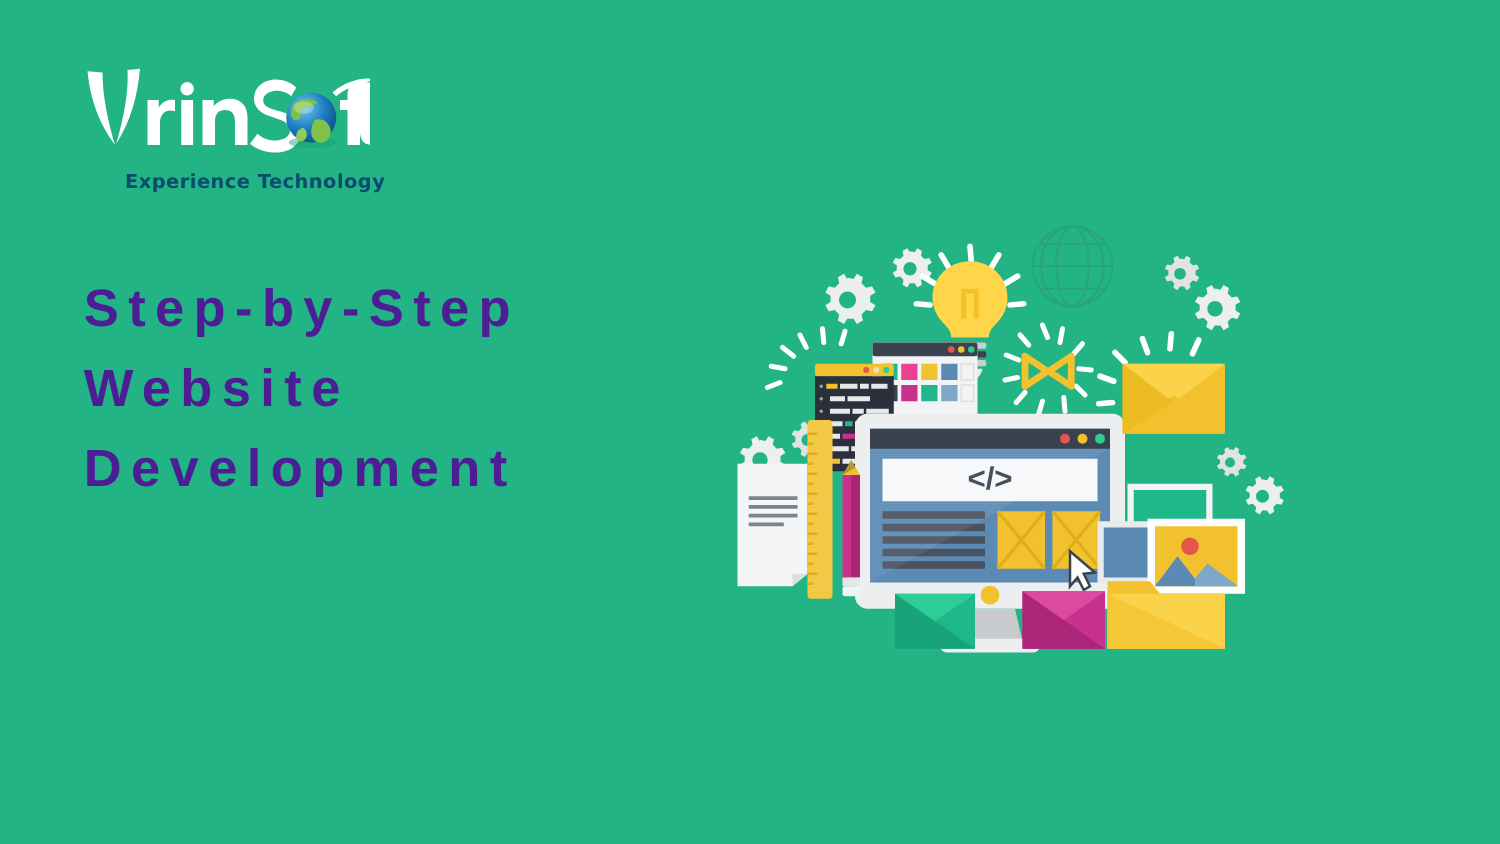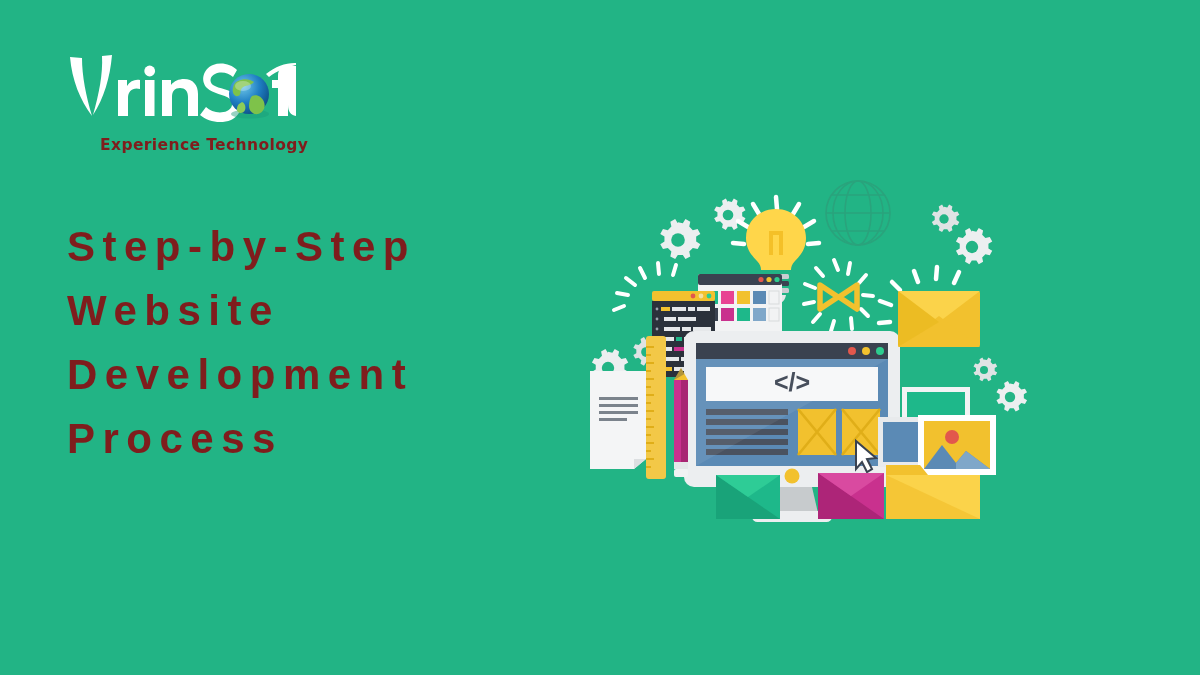--- a/index.html
+++ b/index.html
@@ -11,29 +11,29 @@
     position:relative;
   }
   .banner { position:relative; width:1200px; height:675px; }
 
   
   .logo-block { position:absolute; left:66px; top:52px; width:300px; height:110px; }
   .logo-wordmark { position:relative; width:230px; height:72px; }
   .logo-wordmark svg { display:block; }
   .logo-tagline {
     position:absolute; left:34px; top:84px;
-    color:#7f1d1d; font-size:15.5px; font-weight:bold;
+    color:#0c4a6e; font-size:15.5px; font-weight:bold;
     letter-spacing:0.4px; white-space:nowrap;
     font-family:"DejaVu Sans", sans-serif;
   }
 
   
   .headline {
     position:absolute; left:67px; top:215px; width:470px;
-    color:#7f1d1d; font-weight:bold;
+    color:#4c1d95; font-weight:bold;
     font-size:42px; line-height:64px; letter-spacing:7.5px;
   }
   .headline span { display:block; white-space:nowrap; }
 
   
   .illustration { position:absolute; left:580px; top:175px; width:450px; height:355px; }
   .illustration svg { display:block; }
 </style>
 </head>
 <body style="background: rgb(34, 180, 133);">
@@ -79,21 +79,20 @@
         <path d="M200 22 C212 12, 226 9, 237 12 C227 13, 213 17, 203 25 Z" fill="#ffffff"></path>
       </svg>
     </div>
     <div class="logo-tagline">Experience Technology</div>
   </div>
 
   <h1 class="headline">
     <span>Step-by-Step</span>
     <span>Website</span>
     <span>Development</span>
-    <span>Process</span>
   </h1>
 
   <div class="illustration">
     <svg width="450" height="355" viewBox="0 0 450 355">
 
       <g fill="none" stroke="#2aa37c" stroke-width="1.6">
         <circle cx="278" cy="38" r="32"></circle>
         <ellipse cx="278" cy="38" rx="13" ry="32"></ellipse>
         <ellipse cx="278" cy="38" rx="25" ry="32"></ellipse>
         <line x1="246" y1="38" x2="310" y2="38"></line>

